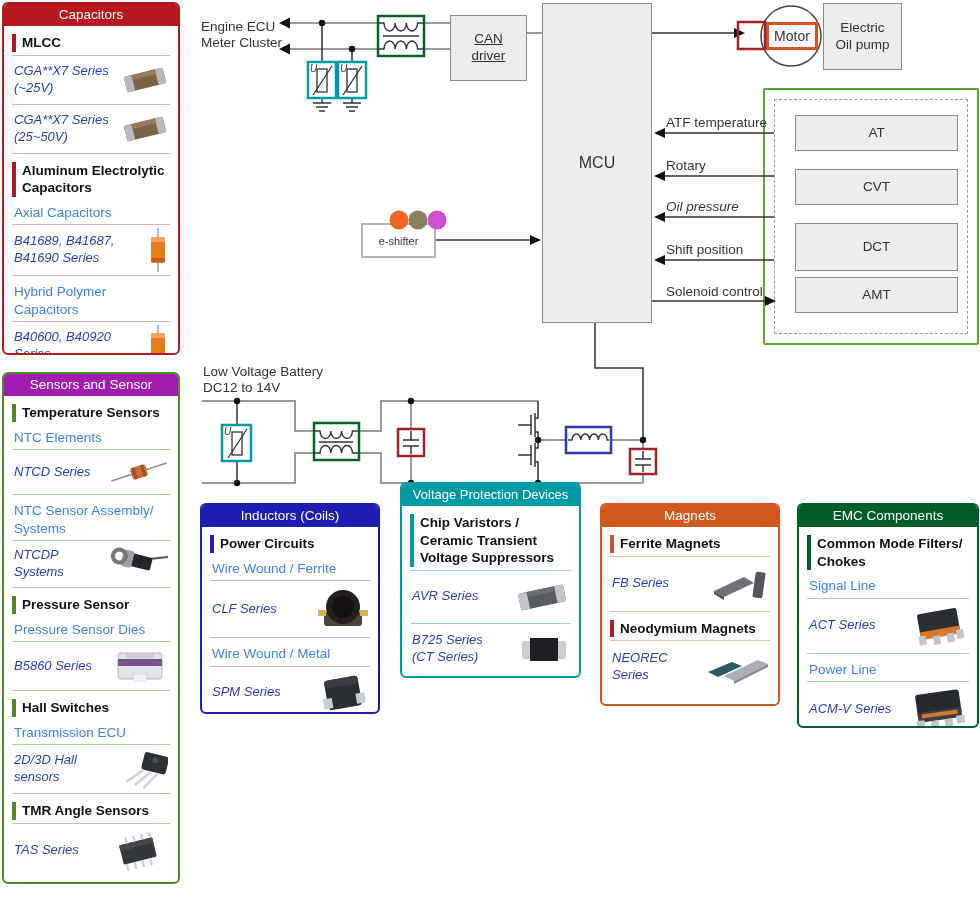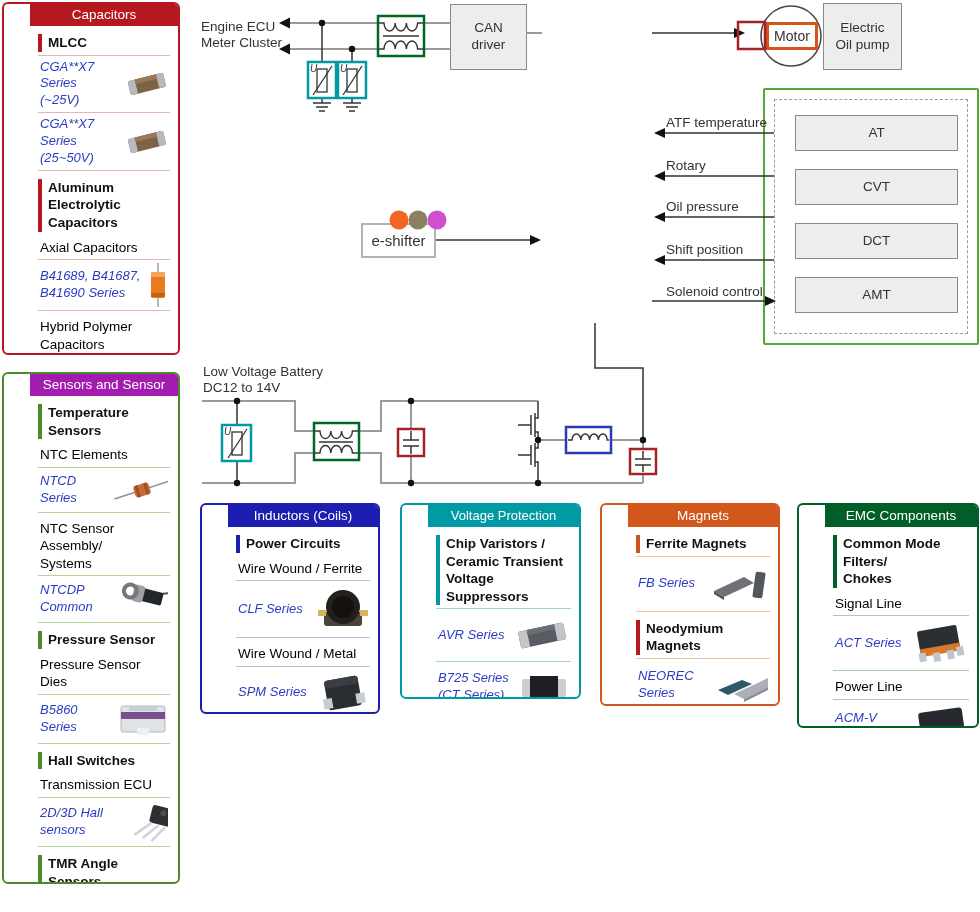--- a/index.html
+++ b/index.html
@@ -2,32 +2,32 @@
 <html><head>
 <meta charset="utf-8">
 <style>
   * { margin:0; padding:0; box-sizing:border-box; }
   body { background:#fff; font-family:"Liberation Sans", sans-serif; }
   .stage { position:relative; width:980px; height:912px; background:#fff; overflow:hidden; }
   svg.layer { position:absolute; left:0; top:0; }
   .pre { white-space:pre-line; }
 
   
-  .panel { position:absolute; background:#fff; border-radius:6px; overflow:hidden;padding-left:26px; }
+  .panel { position:absolute; background:#fff; border-radius:6px; overflow:hidden; }
   .phead { height:22px; line-height:22px; text-align:center; color:#fff; font-size:13.5px; }
   .sec { display:flex; gap:6px; font-weight:bold; font-size:13.5px; color:#111; margin:8px 8px 3px 8px; line-height:1.3; }
   .sec .bar { width:4px; flex:none; }
-  .sub { font-size:13.5px; color:#000000; margin:7px 10px 3px 10px; line-height:1.3; }
+  .sub { font-size:13.5px; color:#3b82f6; margin:7px 10px 3px 10px; line-height:1.3; }
   .sep { height:1px; margin:3px 8px; }
   .row { display:flex; justify-content:space-between; align-items:center; margin:2px 10px 2px 10px; min-height:42px; }
   .link { font-size:13px; line-height:1.3; cursor:pointer;font-style:italic; }
   .p-cap  { left:2px;  top:2px;   width:178px; height:353px; border:2px solid #b5191f; }
   .p-sen  { left:2px;  top:372px; width:178px; height:512px; border:2px solid #4c8b2b; }
   .p-ind  { left:200px; top:503px; width:180px; height:211px; border:2px solid #1d1daf; }
-  .p-vol  { left:400px; top:503px; width:181px; height:196px; border:2px solid #009aa4; }
+  .p-vol  { left:400px; top:482px; width:181px; height:196px; border:2px solid #009aa4; }
   .p-mag  { left:600px; top:503px; width:180px; height:203px; border:2px solid #d2571d; }
   .p-emc  { left:797px; top:503px; width:182px; height:225px; border:2px solid #005f28; }
   .p-cap .phead { background:#b5191f; } .p-cap .sep { background:#e7b3b3; }
   .p-sen .phead { background:#a21caf; } .p-sen .sep { background:#b2d39a; }
   .p-ind .phead { background:#1d1daf; } .p-ind .sep { background:#b9bdd8; }
   .p-vol .phead { background:#009aa4; } .p-vol .sep { background:#9fd4d8; }
   .p-mag .phead { background:#d2571d; } .p-mag .sep { background:#ecc2a4; }
   .p-emc .phead { background:#005f28; } .p-emc .sep { background:#a9cfa9; }
   .link { color:#2b3cc3; }
 
@@ -41,45 +41,48 @@
 </style>
 </head>
 <body>
 
 <div class="stage">
 
   <svg class="layer" width="980" height="912">
     <circle cx="791" cy="36" r="30" fill="#fff" stroke="#444" stroke-width="1.5"></circle>
   </svg>
 
-  <div class="gbox" style="left:450px; top:4px; width:77px; height:66px;">
+  <div class="gbox" style="left:450px; top:15px; width:77px; height:66px;text-decoration:underline;">
       <span class="pre">CAN
 driver</span>
+    </div>
+  <div class="gbox" style="left:542px; top:3px; width:110px; height:320px; font-size:16px;">
+      <span>MCU</span>
     </div>
   <div class="gbox" style="left:823px; top:3px; width:79px; height:67px;">
       <span class="pre">Electric
 Oil pump</span>
     </div>
   <div class="whitebox" style="left:766px; top:22px; width:52px; height:28px; border:3px solid #d4541c; font-size:14px;">
       <span>Motor</span>
     </div>
-  <div class="whitebox" style="left:361px; top:223px; width:75px; height:35px; border:2px solid #b3b3b3; font-size:15px;">
+  <div class="whitebox" style="left:361px; top:223px; width:75px; height:35px; border:2px solid #b3b3b3; font-size:11px;">
       <span>e-shifter</span>
     </div>
 
   <div class="trans-wrap">
     <div class="trans-dash"></div>
   </div>
   <div class="gbox" style="left:795px; top:115px; width:163px; height:36px;">
       <span>AT</span>
     </div>
   <div class="gbox" style="left:795px; top:169px; width:163px; height:36px;">
       <span>CVT</span>
     </div>
-  <div class="gbox" style="left:795px; top:223px; width:163px; height:36px;">
+  <div class="gbox" style="left:795px; top:223px; width:163px; height:48px;">
       <span>DCT</span>
     </div>
   <div class="gbox" style="left:795px; top:277px; width:163px; height:36px;">
       <span>AMT</span>
     </div>
 
   <svg class="layer" width="980" height="912">
 
     <g stroke="#9a9a9a" stroke-width="2" fill="none">
       <path d="M288,23 H450 M288,49 H450"></path>
@@ -204,21 +207,21 @@
       <circle cx="437" cy="220" r="9.5" fill="#cf4fcf"></circle>
     </g>
   </svg>
 
   <div class="lab" style="left:201px; top:19px;">Engine ECU
 Meter Cluster</div>
   <div class="lab" style="left:203px; top:364px;">Low Voltage Battery
 DC12 to 14V</div>
   <div class="lab" style="left:666px; top:115px;">ATF temperature</div>
   <div class="lab" style="left:666px; top:158px;">Rotary</div>
-  <div class="lab" style="left:666px; top:199px;">Oil pressure</div>
+  <div class="lab" style="left:666px; top:199px;font-style:italic;">Oil pressure</div>
   <div class="lab" style="left:666px; top:242px;">Shift position</div>
   <div class="lab" style="left:666px; top:284px;">Solenoid control</div>
   <div class="ulab" style="left:310px; top:63px;">U</div>
   <div class="ulab" style="left:340px; top:63px;">U</div>
   <div class="ulab" style="left:224px; top:426px;">U</div>
 
   <div class="panel p-cap">
     <div class="phead">Capacitors</div>
     <div class="sec">
         <span class="bar" style="background:#b5191f"></span>
@@ -300,21 +303,21 @@
             <rect x="23" y="9" width="3" height="12" fill="#a34d20"></rect>
             <rect x="32" y="9" width="3" height="12" fill="#a34d20"></rect>
           </g>
         </svg>
     </div>
     <div class="sep"></div>
     <div class="sub pre">NTC Sensor Assembly/
 Systems</div>
     <div class="sep"></div>
     <div class="row" style="min-height:40px">
-      <span class="link">NTCDP Common</span>
+      <span class="link">NTCDP Systems</span>
       <svg width="60" height="36">
           <g transform="rotate(14 30 18)">
             <line x1="32" y1="13" x2="60" y2="3" stroke="#555" stroke-width="2"></line>
             <rect x="20" y="9" width="22" height="13" rx="2" fill="#23262a"></rect>
             <rect x="12" y="7" width="11" height="17" rx="3" fill="#9aa0a6"></rect>
             <circle cx="9" cy="15" r="6.5" fill="none" stroke="#777" stroke-width="4"></circle>
           </g>
         </svg>
     </div>
     <div class="sep"></div>

